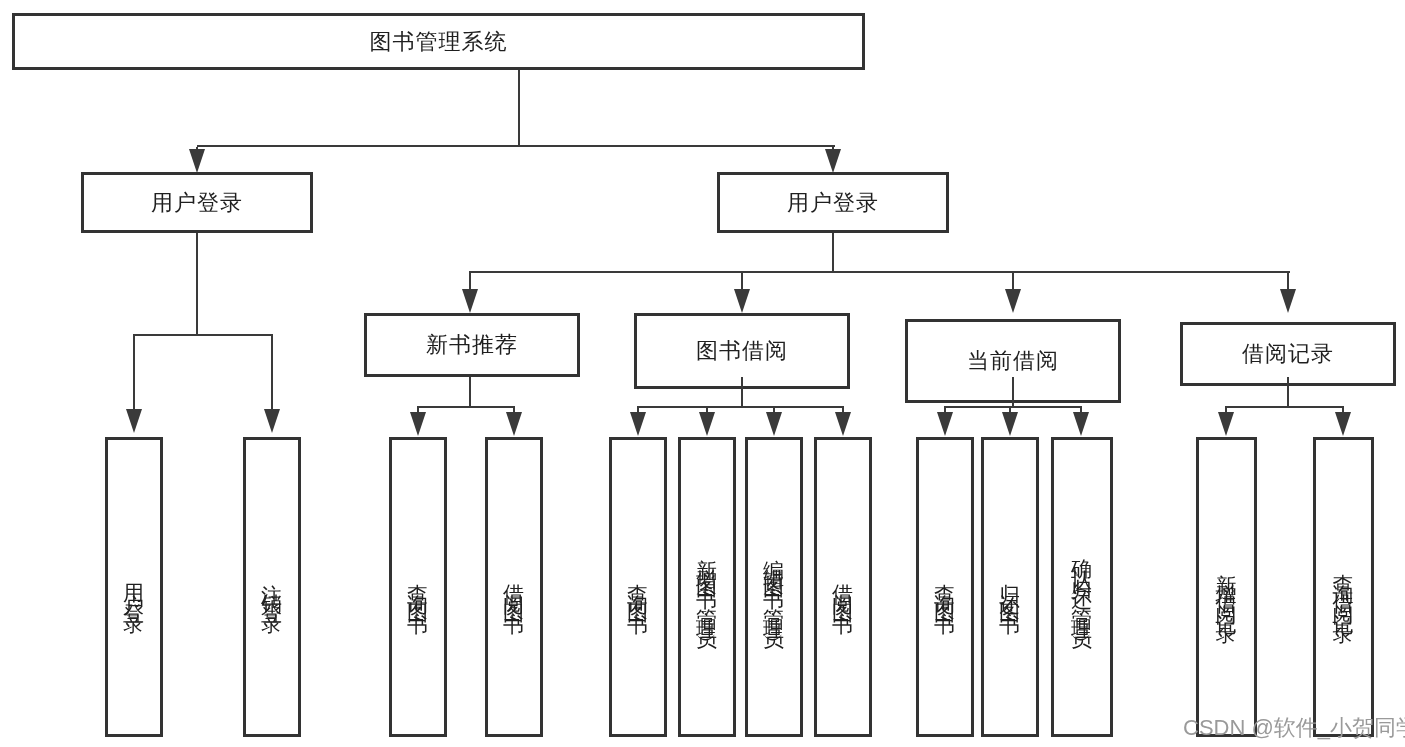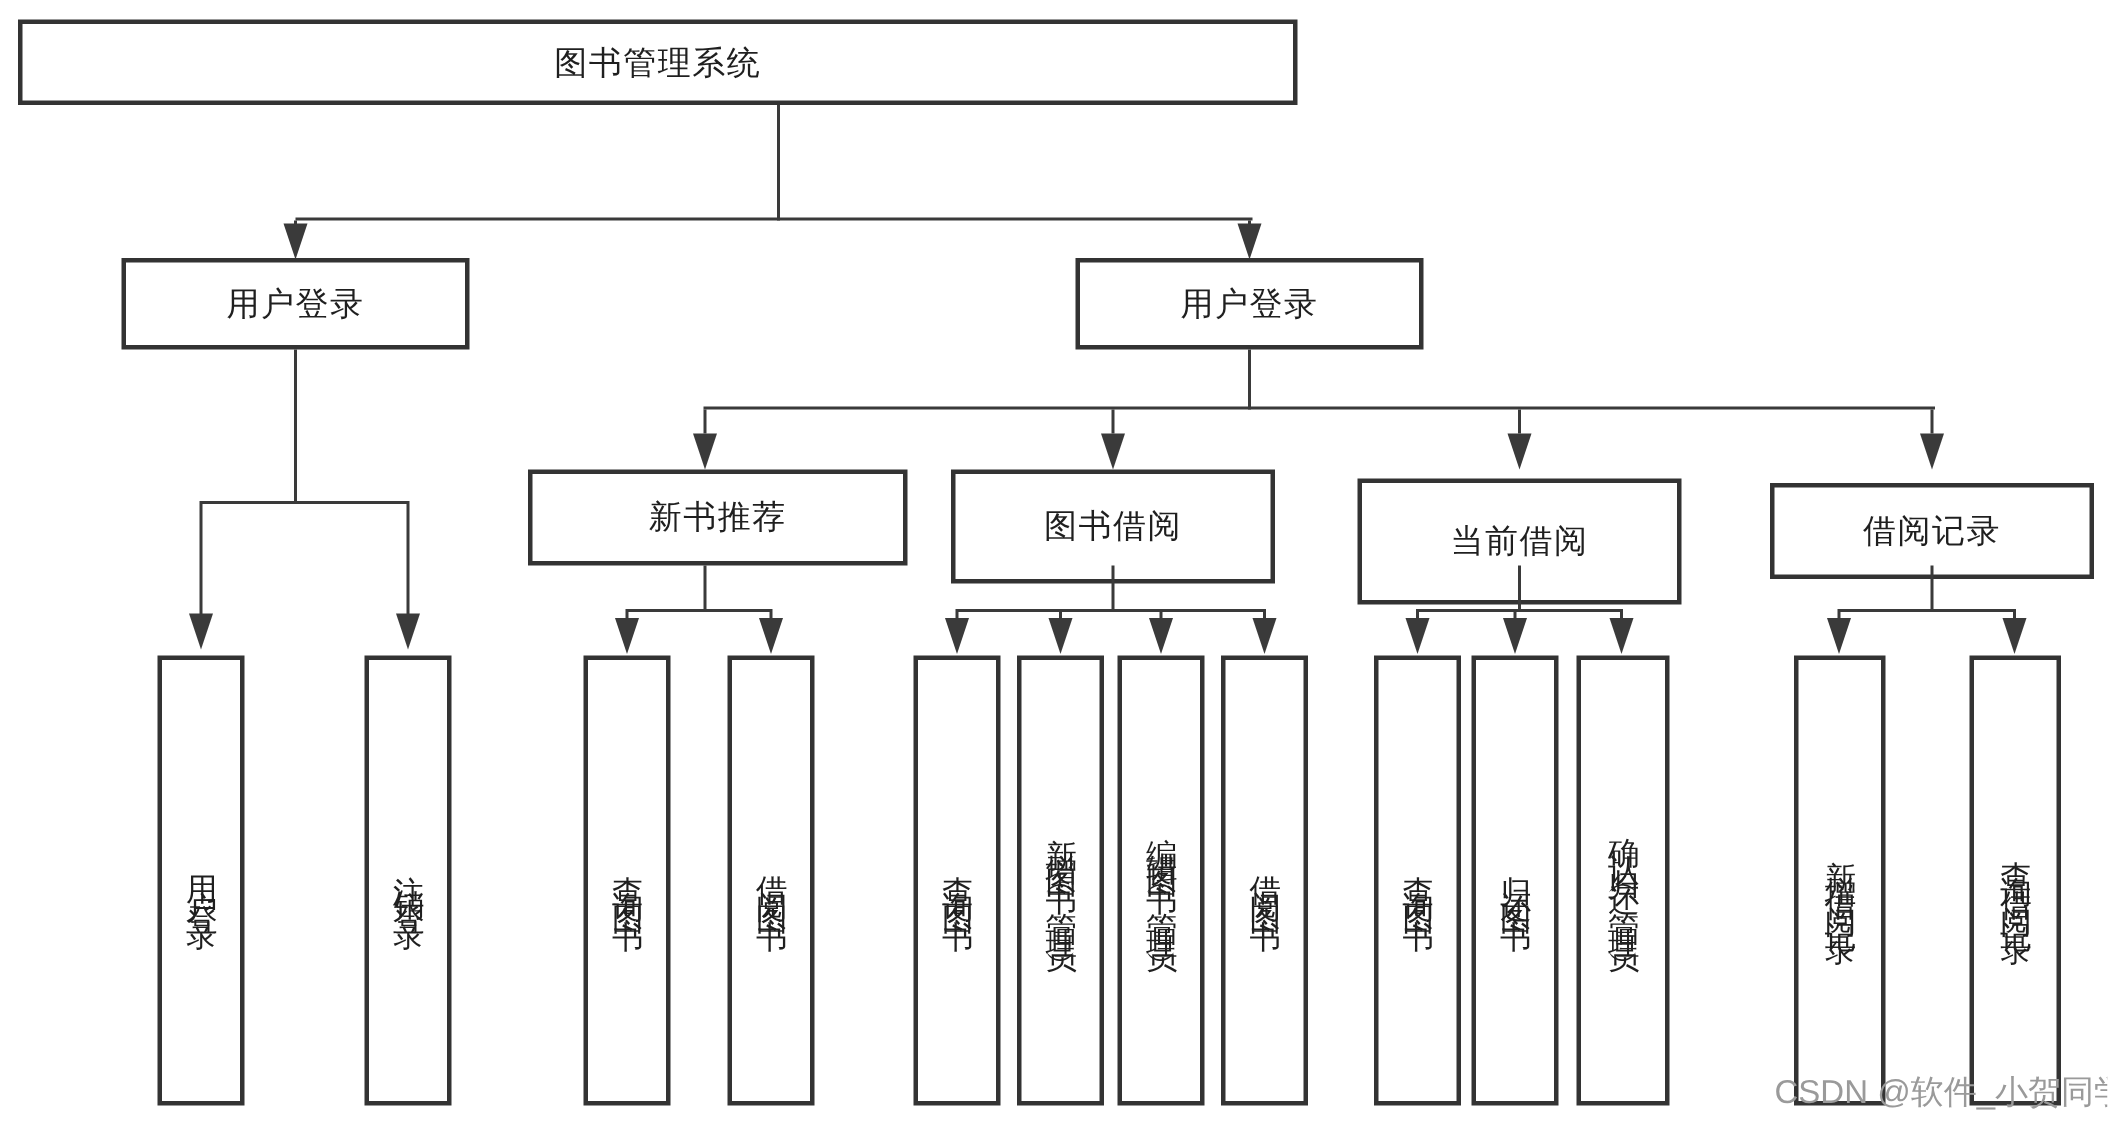--- a/index.html
+++ b/index.html
@@ -80,21 +80,21 @@
   <div class="hline" style="left:469px;top:271px;width:821px"></div>
   <div class="vline" style="left:469px;top:273px;height:16px"></div>
   <div class="arrow" style="left:462px;top:289px"></div>
   <div class="vline" style="left:741px;top:273px;height:16px"></div>
   <div class="arrow" style="left:734px;top:289px"></div>
   <div class="vline" style="left:1012px;top:273px;height:16px"></div>
   <div class="arrow" style="left:1005px;top:289px"></div>
   <div class="vline" style="left:1287px;top:273px;height:16px"></div>
   <div class="arrow" style="left:1280px;top:289px"></div>
 
-  <div class="node" style="left:352px;top:313px;width:253px;height:64px">新书推荐</div>
+  <div class="node" style="left:364px;top:313px;width:216px;height:64px">新书推荐</div>
   <div class="node" style="left:634px;top:313px;width:216px;height:76px">图书借阅</div>
   <div class="node" style="left:905px;top:319px;width:216px;height:84px">当前借阅</div>
   <div class="node" style="left:1180px;top:322px;width:216px;height:64px">借阅记录</div>
 
   <div class="vline" style="left:469px;top:377px;height:30px"></div>
   <div class="hline" style="left:417px;top:406px;width:98px"></div>
   <div class="vline" style="left:417px;top:408px;height:6px"></div>
   <div class="arrow" style="left:410px;top:412px"></div>
   <div class="vline" style="left:513px;top:408px;height:6px"></div>
   <div class="arrow" style="left:506px;top:412px"></div>

